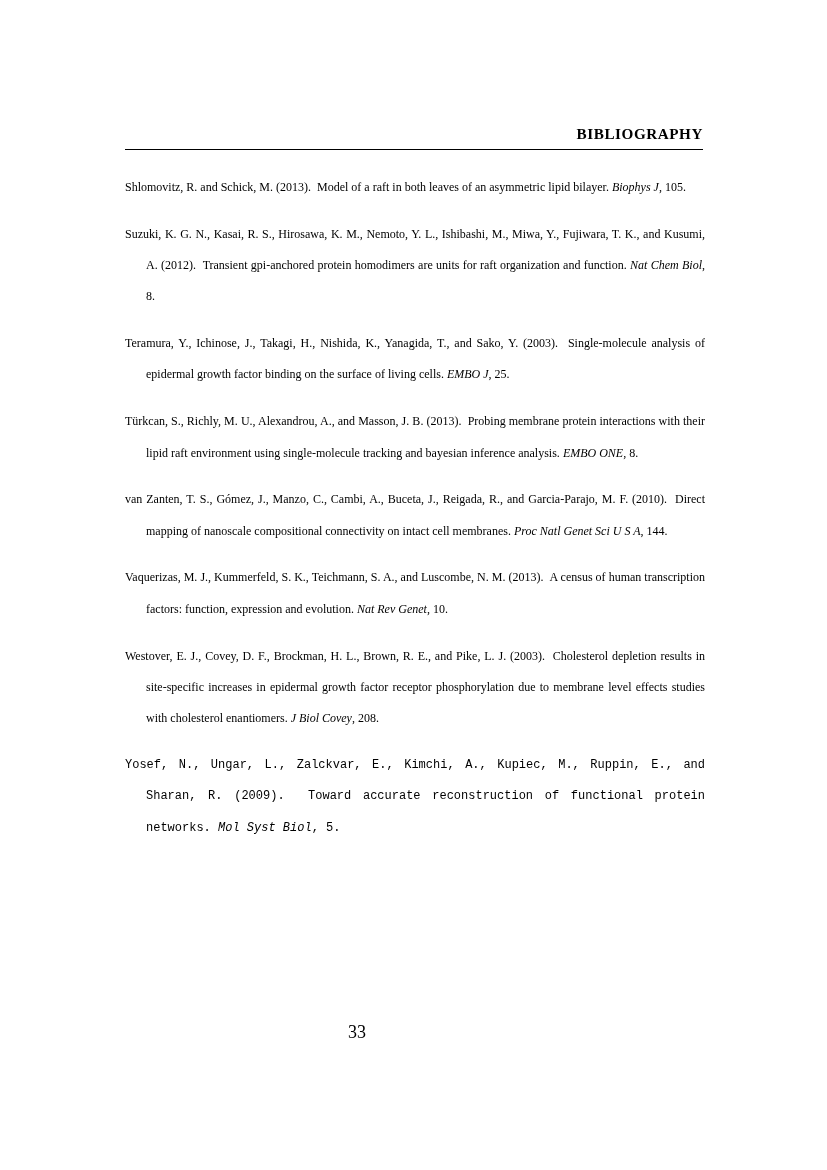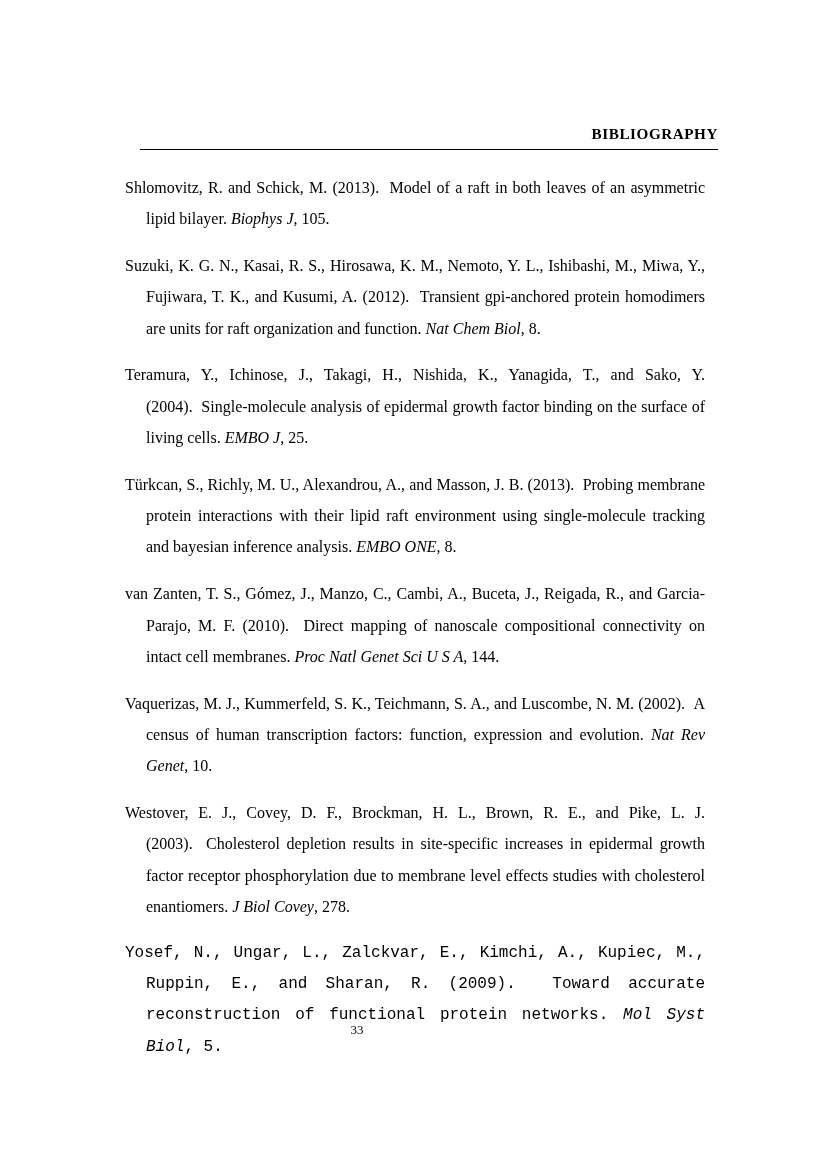--- a/index.html
+++ b/index.html
@@ -18,21 +18,21 @@
   .page {
     position: absolute;
     left: 0;
     top: 0;
     width: 827px;
     height: 1170px;
   }
   
   .header-block {
     position: absolute;
-    left: 140px;
+    left: 125px;
     top: 126px;
     width: 578px;
   }
   .header-title {
     text-align: right;
     font-weight: bold;
     font-size: 15.2px;
     letter-spacing: 0.55px;
     line-height: 1.1;
     font-family: "Liberation Serif", "DejaVu Serif", serif;
@@ -43,60 +43,60 @@
     width: 100%;
   }
   
   .biblio {
     position: absolute;
     left: 125px;
     top: 172px;
     width: 580px;
   }
   .entry {
-    font-size: 16px;
+    font-size: 12px;
     line-height: 31.3px;
     text-align: justify;
     text-justify: inter-word;
     padding-left: 21px;
     text-indent: -21px;
     margin: 0 0 15.5px 0;
     -webkit-hyphens: none;
     hyphens: none;
   }
   .entry:last-child { margin-bottom: 0; font-family: Liberation Mono, monospace; }
   .entry i, .journal {
     font-style: italic;
   }
   
   .folio {
     position: absolute;
     top: 1022px;
     left: 0;
     width: 714px;
     text-align: center;
-    font-size: 13px;
+    font-size: 18px;
   }
 </style>
 </head>
 <body>
 
 <div class="page">
 
   <div class="header-block">
     <div class="header-title">BIBLIOGRAPHY</div>
     <div class="header-rule"></div>
   </div>
 
   <div class="biblio">
       <p class="entry"><span>Shlomovitz, R. and Schick, M. (2013).</span>&nbsp;&nbsp;<span>Model of a raft in both leaves of an asymmetric lipid bilayer.</span> <span class="journal">Biophys J</span>, <span>105.</span></p>
       <p class="entry"><span>Suzuki, K. G. N., Kasai, R. S., Hirosawa, K. M., Nemoto, Y. L., Ishibashi, M., Miwa, Y., Fujiwara, T. K., and Kusumi, A. (2012).</span>&nbsp;&nbsp;<span>Transient gpi-anchored protein homodimers are units for raft organization and function.</span> <span class="journal">Nat Chem Biol</span>, <span>8.</span></p>
-      <p class="entry"><span>Teramura, Y., Ichinose, J., Takagi, H., Nishida, K., Yanagida, T., and Sako, Y. (2004).</span>&nbsp;&nbsp;<span>Single-molecule analysis of epidermal growth factor binding on the surface of living cells.</span> <span class="journal">EMBO J</span>, <span>25.</span></p>
+      <p class="entry"><span>Teramura, Y., Ichinose, J., Takagi, H., Nishida, K., Yanagida, T., and Sako, Y. (2003).</span>&nbsp;&nbsp;<span>Single-molecule analysis of epidermal growth factor binding on the surface of living cells.</span> <span class="journal">EMBO J</span>, <span>25.</span></p>
       <p class="entry"><span>Türkcan, S., Richly, M. U., Alexandrou, A., and Masson, J. B. (2013).</span>&nbsp;&nbsp;<span>Probing membrane protein interactions with their lipid raft environment using single-molecule tracking and bayesian inference analysis.</span> <span class="journal">EMBO ONE</span>, <span>8.</span></p>
       <p class="entry"><span>van Zanten, T. S., Gómez, J., Manzo, C., Cambi, A., Buceta, J., Reigada, R., and Garcia-Parajo, M. F. (2010).</span>&nbsp;&nbsp;<span>Direct mapping of nanoscale compositional connectivity on intact cell membranes.</span> <span class="journal">Proc Natl Genet Sci U S A</span>, <span>144.</span></p>
-      <p class="entry"><span>Vaquerizas, M. J., Kummerfeld, S. K., Teichmann, S. A., and Luscombe, N. M. (2002).</span>&nbsp;&nbsp;<span>A census of human transcription factors: function, expression and evolution.</span> <span class="journal">Nat Rev Genet</span>, <span>10.</span></p>
-      <p class="entry"><span>Westover, E. J., Covey, D. F., Brockman, H. L., Brown, R. E., and Pike, L. J. (2003).</span>&nbsp;&nbsp;<span>Cholesterol depletion results in site-specific increases in epidermal growth factor receptor phosphorylation due to membrane level effects studies with cholesterol enantiomers.</span> <span class="journal">J Biol Covey</span>, <span>278.</span></p>
+      <p class="entry"><span>Vaquerizas, M. J., Kummerfeld, S. K., Teichmann, S. A., and Luscombe, N. M. (2013).</span>&nbsp;&nbsp;<span>A census of human transcription factors: function, expression and evolution.</span> <span class="journal">Nat Rev Genet</span>, <span>10.</span></p>
+      <p class="entry"><span>Westover, E. J., Covey, D. F., Brockman, H. L., Brown, R. E., and Pike, L. J. (2003).</span>&nbsp;&nbsp;<span>Cholesterol depletion results in site-specific increases in epidermal growth factor receptor phosphorylation due to membrane level effects studies with cholesterol enantiomers.</span> <span class="journal">J Biol Covey</span>, <span>208.</span></p>
       <p class="entry"><span>Yosef, N., Ungar, L., Zalckvar, E., Kimchi, A., Kupiec, M., Ruppin, E., and Sharan, R. (2009).</span>&nbsp;&nbsp;<span>Toward accurate reconstruction of functional protein networks.</span> <span class="journal">Mol Syst Biol</span>, <span>5.</span></p>
     </div>
 
   <div class="folio">33</div>
 
 </div>
 
 </body></html>

